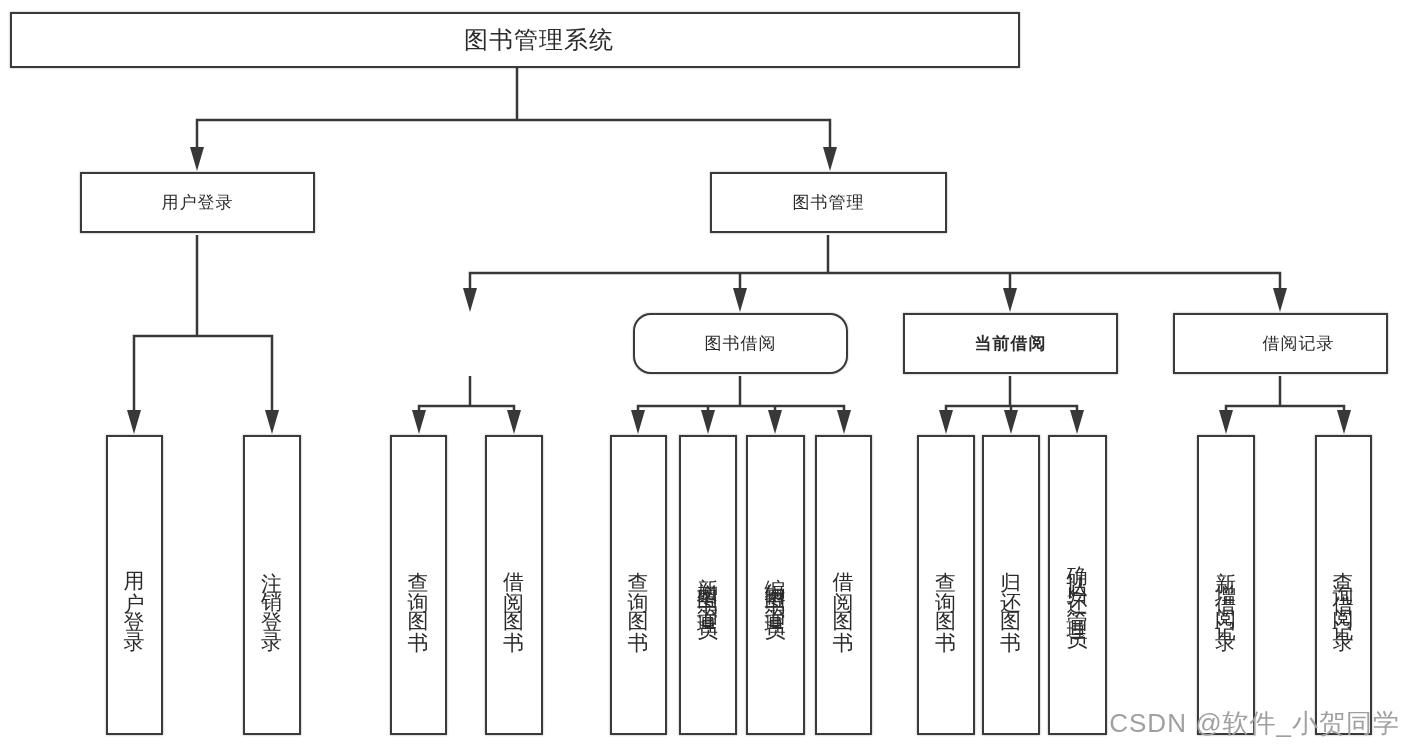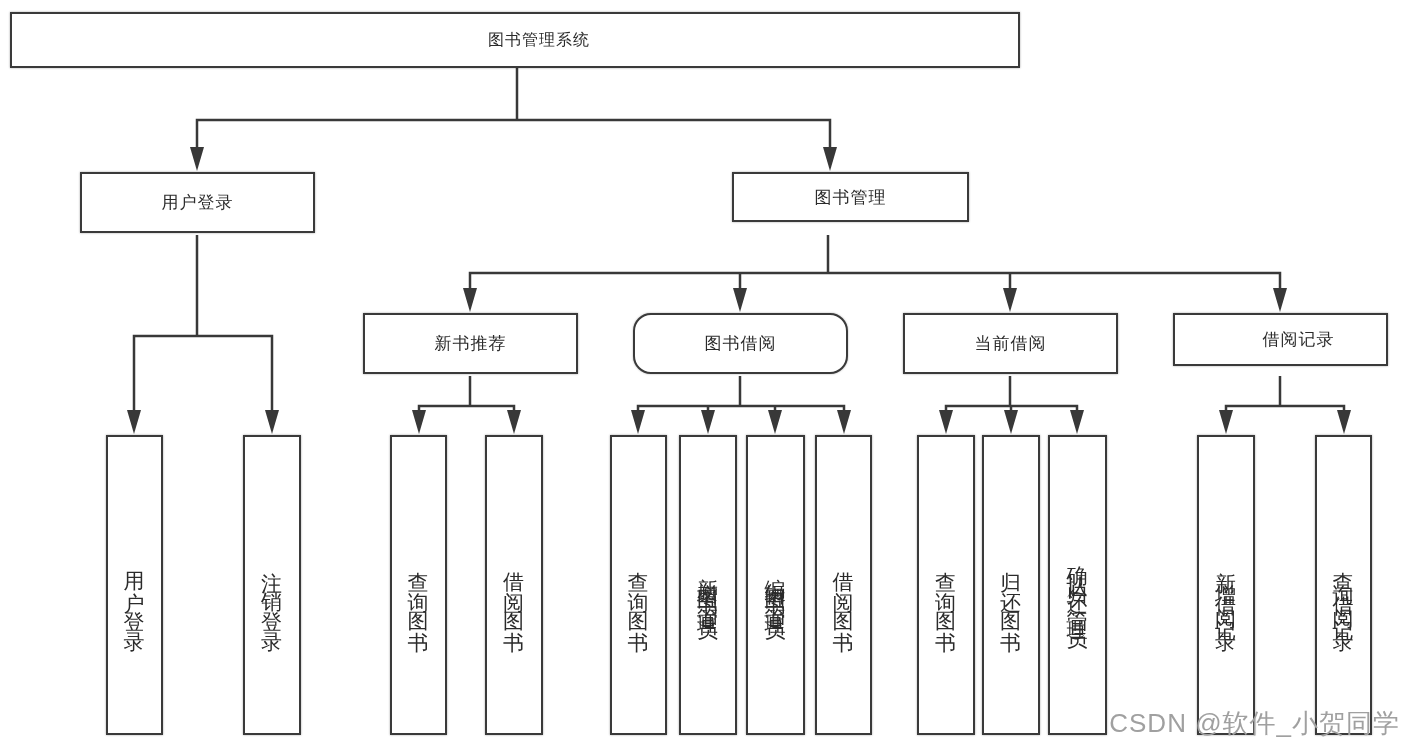--- a/index.html
+++ b/index.html
@@ -21,21 +21,21 @@
     background: #ffffff;
     border: 2.5px solid #3a3a3a;
     box-shadow: 0 0 2px rgba(0,0,0,0.35);
     display: flex;
     align-items: center;
     justify-content: center;
     color: #2b2b2b;
     box-sizing: border-box;
   }
   .hnode { font-size: 17px; letter-spacing: 1px; }
-  .root  { font-size: 16px; padding-left: 48px; }
+  .root  { font-size: 24px; padding-left: 48px; }
   .vnode { font-size: 21px; }
   .vt {
     writing-mode: vertical-rl;
     text-orientation: mixed;
     line-height: 1;
     white-space: nowrap;
   }
   .ls4 { letter-spacing: 20px; padding-top: 20px; }
   .ls6 { letter-spacing: 12px; padding-top: 12px; }
   .ls8 { letter-spacing: 9px;  padding-top: 9px; }
@@ -96,34 +96,31 @@
     <polygon points="1337,410 1351,410 1344,434"></polygon>
   </svg>
 
   <div class="node hnode root" style="left:10px; top:12px; width:1010px; height:56px;">
     <span>图书管理系统</span>
   </div>
 
   <div class="node hnode" style="left:80px; top:172px; width:235px; height:61px;">
     <span>用户登录</span>
   </div>
-  <div class="node hnode" style="left:710px; top:172px; width:237px; height:50px;margin-left:22px;">
+  <div class="node hnode" style="left:710px; top:172px; width:237px; height:61px;">
     <span>图书管理</span>
   </div>
 
-  <div class="node hnode" style="left:363px; top:313px; width:215px; height:61px;">
-    <span>新书推荐</span>
-  </div>
   <div class="node hnode" style="left:633px; top:313px; width:215px; height:61px;border-radius:18px;">
     <span>图书借阅</span>
   </div>
-  <div class="node hnode" style="left:903px; top:313px; width:215px; height:61px;">
+  <div class="node hnode" style="left:903px; top:313px; width:215px; height:61px;font-weight:bold;">
     <span>当前借阅</span>
   </div>
-  <div class="node hnode" style="left:1173px; top:313px; width:215px; height:53px;padding-left:36px;">
+  <div class="node hnode" style="left:1173px; top:313px; width:215px; height:61px;padding-left:36px;">
     <span>借阅记录</span>
   </div>
 
   <div class="node vnode" style="left:106px; top:435px; width:57px; height:300px;">
     <span class="vt ls4">用户登录</span>
   </div>
   <div class="node vnode" style="left:243px; top:435px; width:58px; height:300px;">
     <span class="vt ls4">注销登录</span>
   </div>
 

